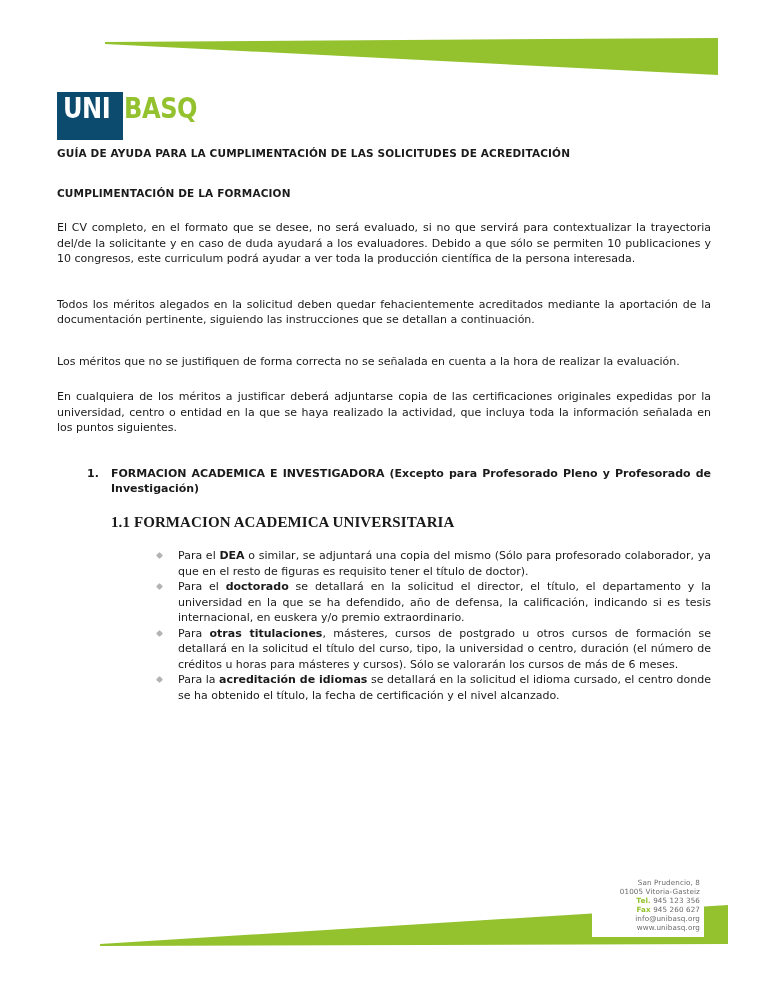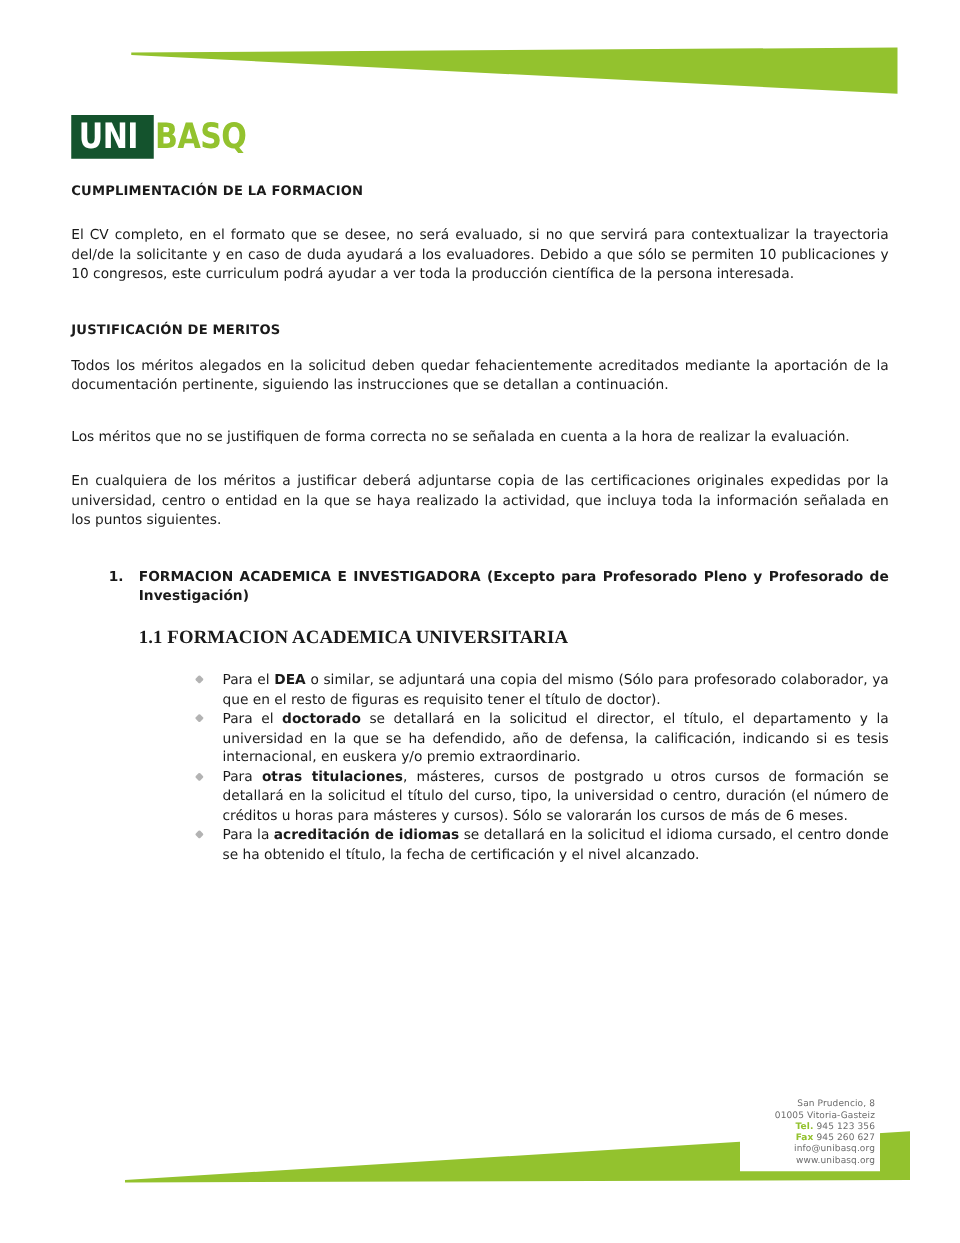--- a/index.html
+++ b/index.html
@@ -30,22 +30,22 @@
   
   .logo {
     position: absolute;
     left: 57px;
     top: 92px;
     display: flex;
     align-items: flex-start;
     height: 40px;
   }
   .logo-box {
-    background: #14532d;
-    padding: 4px 5px 5px 6px;
+    background: #0c4a6e;
+    padding: 4px 5px 18px 6px;
     display: inline-block;
   }
   .logo-uni {
     font-family: "DejaVu Sans", sans-serif;
     font-weight: bold;
     font-size: 28px;
     line-height: 26px;
     letter-spacing: -0.5px;
     color: #ffffff;
     display: inline-block;
@@ -199,31 +199,31 @@
 
 <div class="logo">
   <span class="logo-box">
     <span class="logo-uni">UNI</span>
   </span>
   <span class="logo-basq">BASQ</span>
 </div>
 
 <div class="page">
 
+  <h1 class="doc-title">GUÍA DE AYUDA PARA LA CUMPLIMENTACIÓN DE LAS SOLICITUDES DE ACREDITACIÓN</h1>
 
   <h2 class="section-head">CUMPLIMENTACIÓN DE LA FORMACION</h2>
 
 
   <div class="gap-sm"></div>
 
   <p class="para">El CV completo, en el formato que se desee, no será evaluado, si no que servirá para contextualizar la trayectoria del/de la solicitante y en caso de duda ayudará a los evaluadores. Debido a que sólo se permiten 10 publicaciones y 10 congresos, este curriculum podrá ayudar a ver toda la producción científica de la persona interesada.</p>
 
   <div class="gap-lg"></div>
 
-  <h2 class="section-head">JUSTIFICACIÓN DE MERITOS</h2>
 
   <p class="para">Todos los méritos alegados en la solicitud deben quedar fehacientemente acreditados mediante la aportación de la documentación pertinente, siguiendo las instrucciones que se detallan a continuación.</p>
 
   <div class="gap-sm"></div>
 
 
   <div class="gap-sm"></div>
 
   <p class="para">Los méritos que no se justifiquen de forma correcta no se señalada en cuenta a la hora de realizar la evaluación.</p>
 

